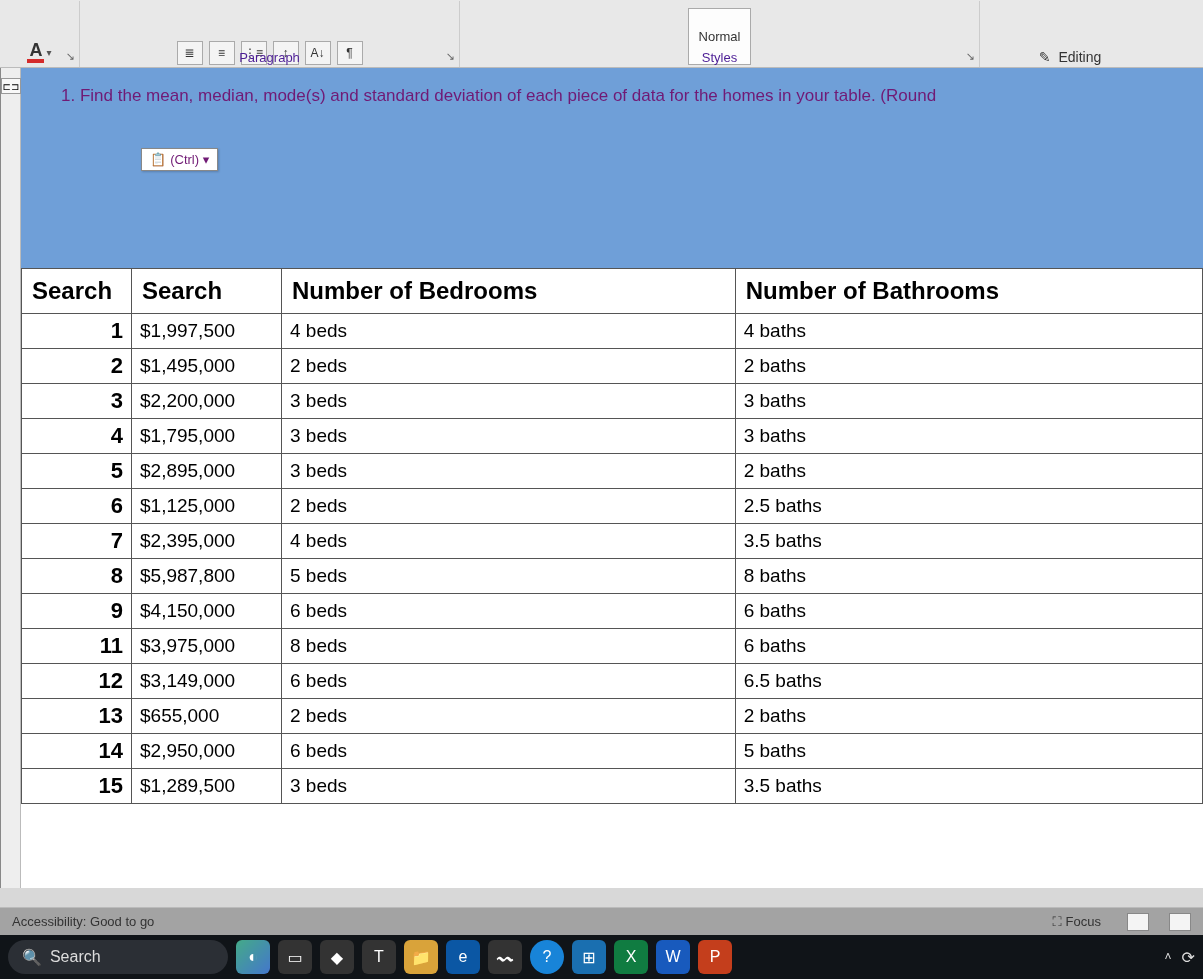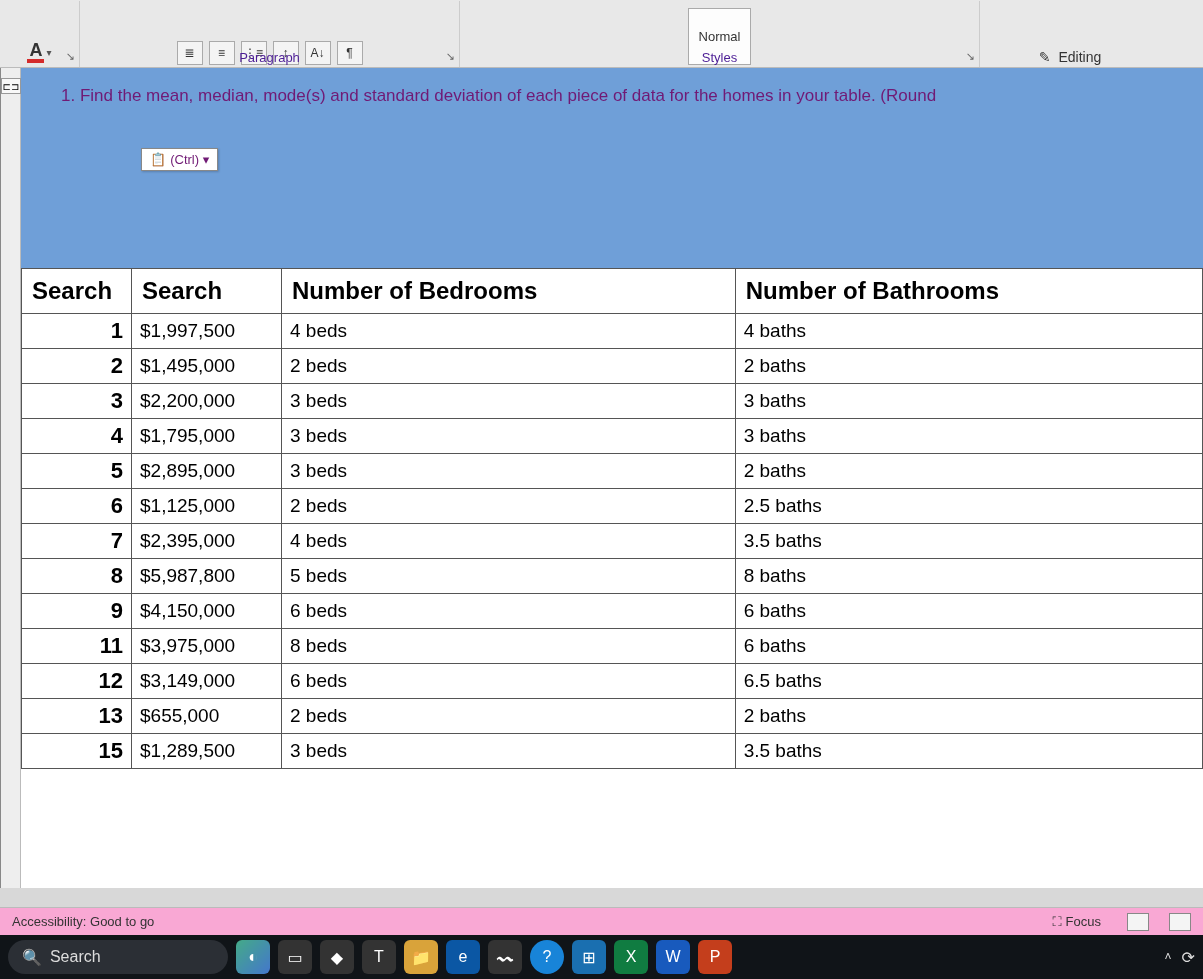--- a/index.html
+++ b/index.html
@@ -92,21 +92,21 @@
   table.data th {
     font-size:24px; font-weight:bold; background:#fff; padding:8px 10px;
   }
   table.data td.num { text-align:right; font-size:22px; font-weight:600; width:110px;}
   table.data td.price { font-size:19px; width:150px;}
   table.data td.beds { font-size:19px;}
   table.data td.baths { font-size:19px;}
   th.bedcol, th.bathcol { text-align:center;}
   .statusbar {
     position:absolute; bottom:44px; left:0; right:0; height:28px;
-    background:#f9a8d4; border-top:1px solid #bbb; display:flex; align-items:center;
+    background:#a3a3a3; border-top:1px solid #bbb; display:flex; align-items:center;
     font-size:13px; color:#333; padding:0 12px; gap:20px;justify-content:space-between;
   }
   .statusbar .spacer { flex:1;}
   .focus-btn { display:flex; align-items:center; gap:4px; padding:2px 6px;}
   .view-icon { width:22px; height:18px; border:1px solid #888; background:#f4f4f4;}
   .taskbar {
     position:absolute; bottom:0; left:0; right:0; height:44px;
     background:#101418; display:flex; align-items:center; padding:0 8px; gap:8px;
   }
   .search-pill {
@@ -267,20 +267,26 @@
           <td class="beds">6 beds</td>
           <td class="baths">6.5 baths</td>
         </tr>
         <tr>
           <td class="num">13</td>
           <td class="price">$655,000</td>
           <td class="beds">2 beds</td>
           <td class="baths">2 baths</td>
         </tr>
         <tr>
+          <td class="num">14</td>
+          <td class="price">$2,950,000</td>
+          <td class="beds">6 beds</td>
+          <td class="baths">5 baths</td>
+        </tr>
+        <tr>
           <td class="num">15</td>
           <td class="price">$1,289,500</td>
           <td class="beds">3 beds</td>
           <td class="baths">3.5 baths</td>
         </tr>
       </tbody>
   </table>
 </div>
 
 <div class="statusbar">

